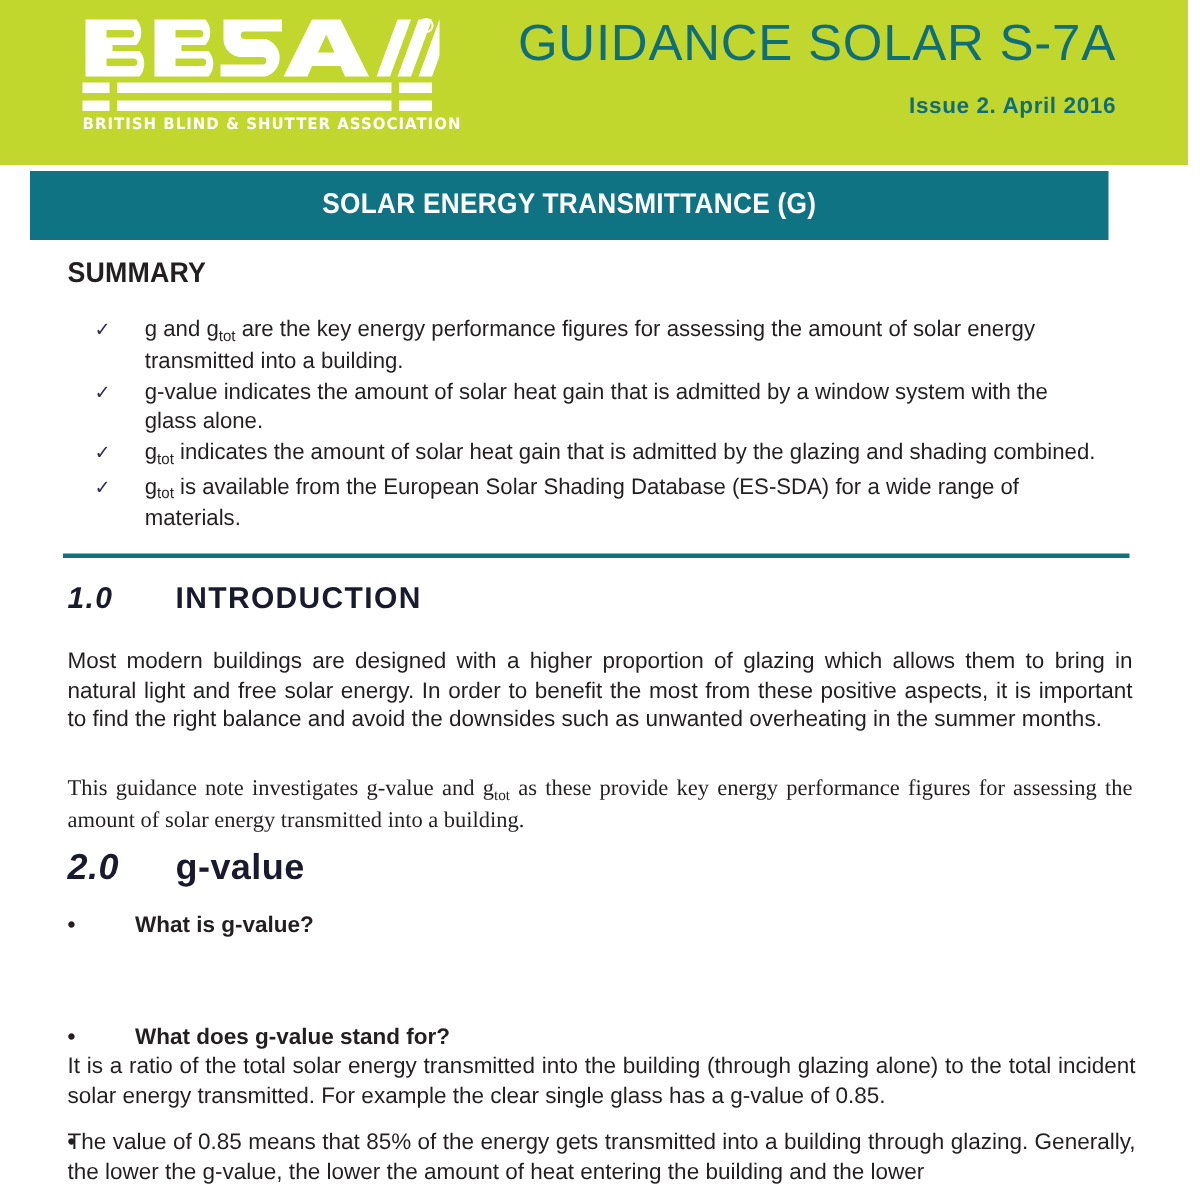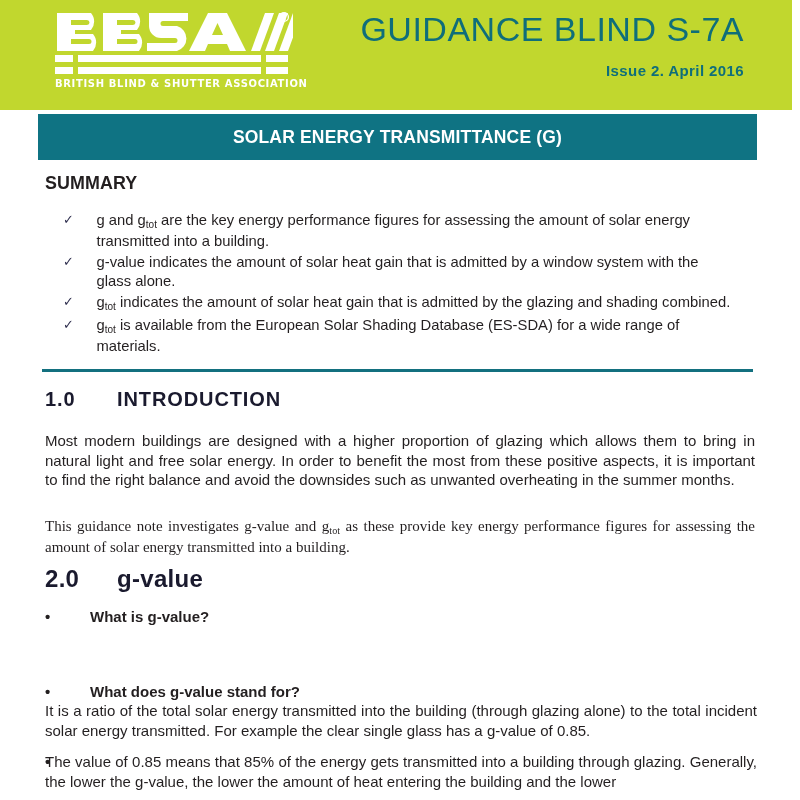--- a/index.html
+++ b/index.html
@@ -94,21 +94,21 @@
     font-size: 15px;
     font-weight: 700;
     color: #0f6e7a;
     letter-spacing: 0.4px;
     white-space: nowrap;
   }
 
   
   .title-bar {
     position: absolute;
-    left: 38px;
+    left: 20px;
     top: 114px;
     width: 719px;
     height: 46px;
     background: #0f7383;
   }
   .title-bar-text {
     position: absolute;
     left: 0;
     right: 0;
     top: 12px;
@@ -175,20 +175,21 @@
 
   .sec-heading {
     position: absolute;
     font-weight: 700;
     color: #1a1a2e;
     white-space: nowrap;
   }
   .sec-num {
     display: inline-block;
     width: 72px;
+    font-style: italic;
   }
   #sec1-heading {
     left: 45px;
     top: 228px;
     font-size: 20px;
     letter-spacing: 0.9px;
   }
   #sec2-heading {
     left: 45px;
     top: 405px;
@@ -274,21 +275,21 @@
       <div class="logo-bar-row">
         <span class="lb-a"></span>
           <span class="lb-b"></span>
           <span class="lb-c"></span>
       </div>
     </div>
 
     <div class="logo-strapline">BRITISH BLIND &amp; SHUTTER ASSOCIATION</div>
   </div>
 
-  <div class="guidance-title">GUIDANCE BLIND S-7A</div>
+  <div class="guidance-title">GUIDANCE SOLAR S-7A</div>
 
   <div class="issue-line">Issue 2. April 2016</div>
 </div>
 
 <div class="title-bar">
   <div class="title-bar-text">SOLAR ENERGY TRANSMITTANCE (G)</div>
 </div>
 
 <div class="content">
 

